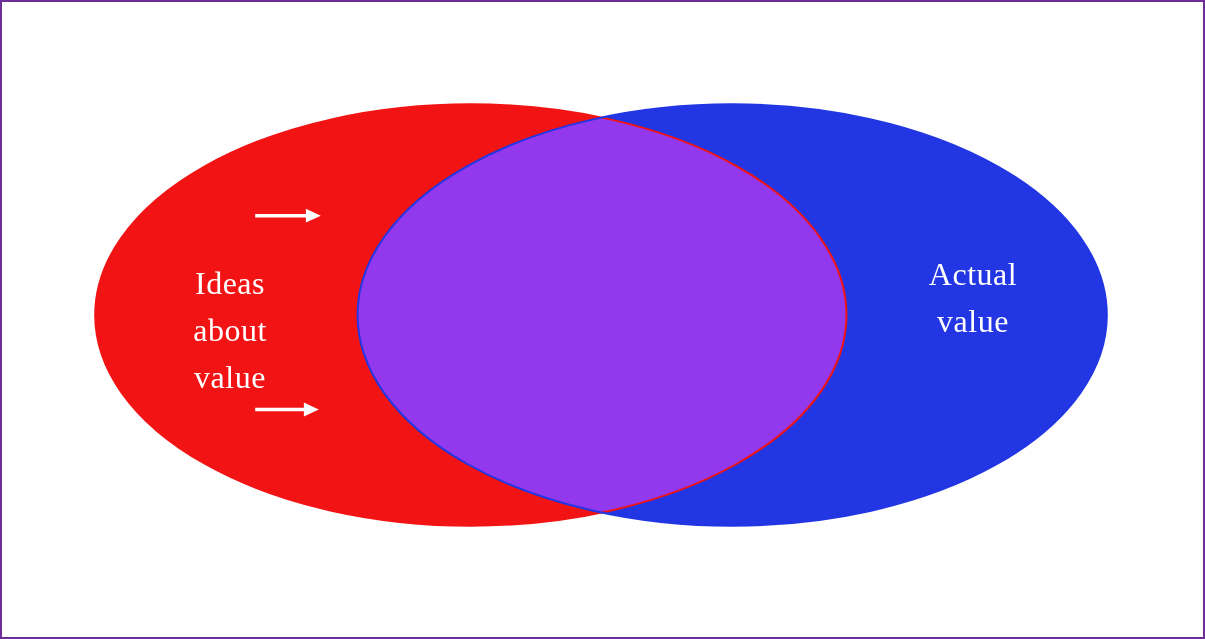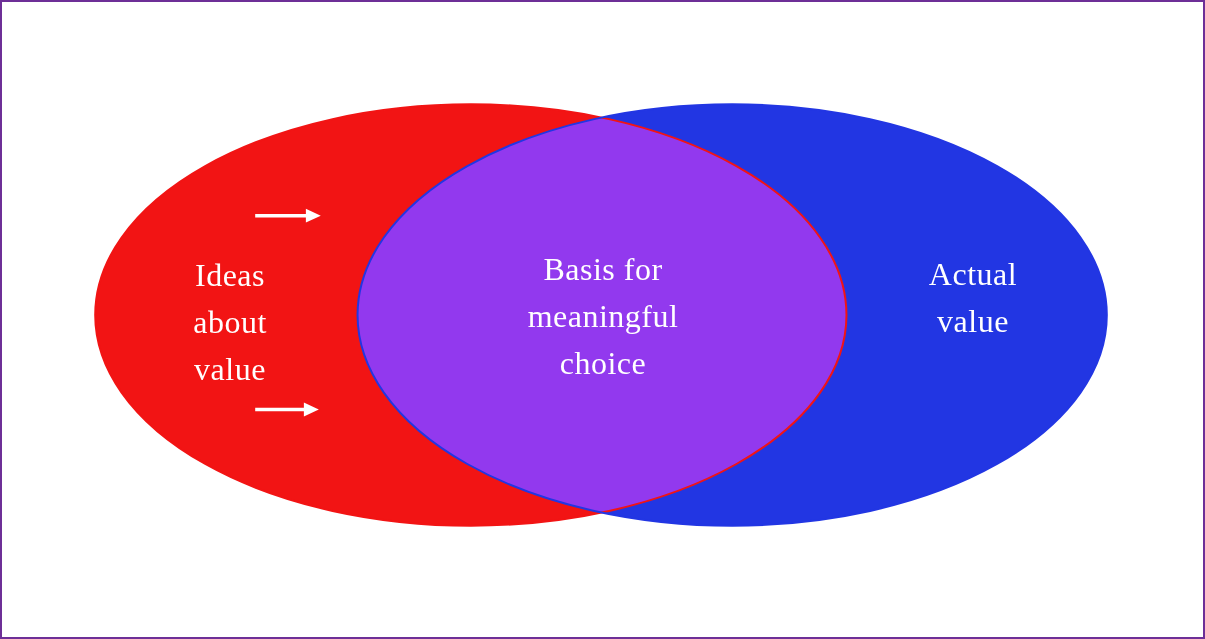--- a/index.html
+++ b/index.html
@@ -29,21 +29,21 @@
     position: absolute;
     transform: translate(-50%, -50%);
     color: #ffffff;
     font-size: 32px;
     line-height: 47px;
     text-align: center;
     white-space: pre-line;
     letter-spacing: 0.5px;
     user-select: none;
   }
-  .label-left   { left: 228px; top: 320px; }
+  .label-left   { left: 228px; top: 328px; }
   .label-center { left: 601px; top: 314px; }
   .label-right  { left: 971px; top: 296px; }
 </style>
 </head>
 <body>
 
 <div class="frame" style="border-color: rgb(109, 47, 151);">
 
   <svg class="venn-svg" viewBox="0 0 1205 639" xmlns="http://www.w3.org/2000/svg">
     <defs>
@@ -71,19 +71,16 @@
     <g>
       <line x1="253" y1="410" x2="304" y2="410" stroke-width="3.5" stroke="#ffffff"></line>
       <polygon points="302,403 317,410 302,417" fill="#ffffff"></polygon>
     </g>
   </svg>
 
   <div class="ellipse-label label-left">Ideas
 about
 value</div>
 
-  <div class="ellipse-label label-center">Basis for
-meaningful
-choice</div>
 
   <div class="ellipse-label label-right">Actual
 value</div>
 </div>
 
 </body></html>

